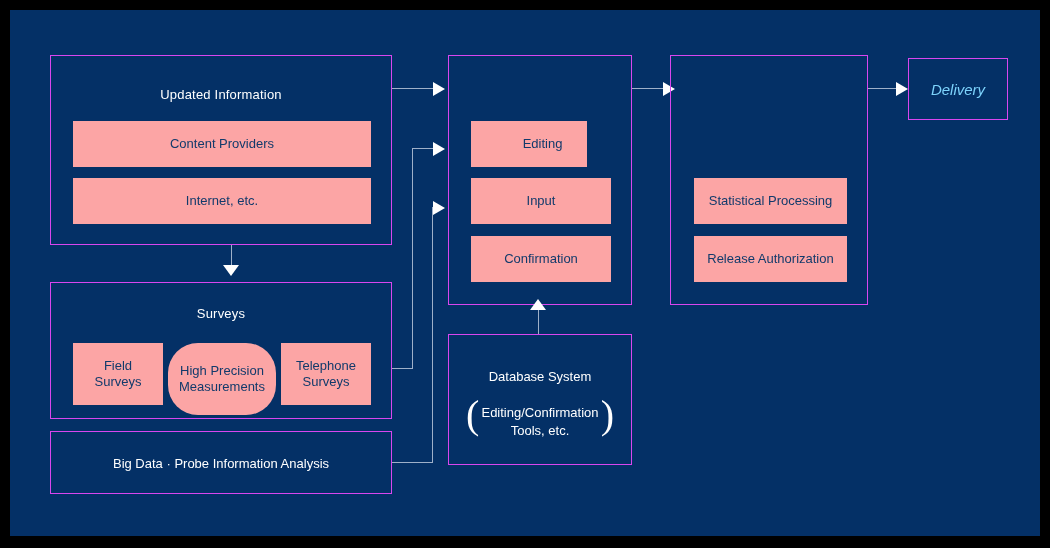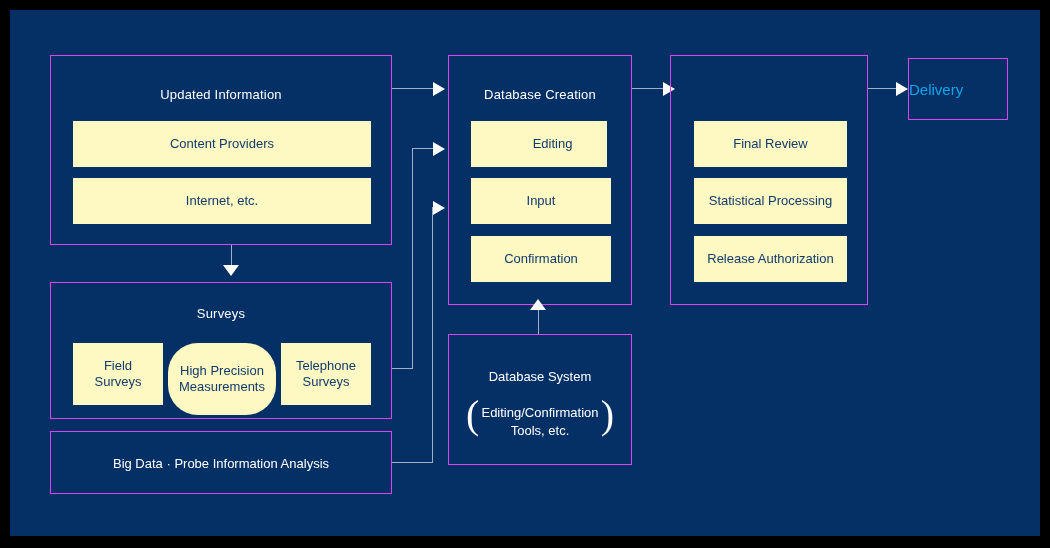--- a/index.html
+++ b/index.html
@@ -20,21 +20,21 @@
   .group-title{
     position:absolute;
     left:0; right:0;
     text-align:center;
     color:#ffffff;
     font-size:13px;
     letter-spacing:.2px;
   }
   .wbox{
     position:absolute;
-    background:#fef9c3;
+    background:#fca5a5;
     color:#123a6b;
     display:flex;
     align-items:center;
     justify-content:center;
     text-align:center;
     font-size:13px;
     line-height:1.25;
     box-sizing:border-box;
   }
   .navy-label{
@@ -42,23 +42,24 @@
     left:0;right:0;
     text-align:center;
     color:#ffffff;
     font-size:13px;
     line-height:1.35;
   }
   .delivery-label{
     position:absolute;
     left:0;right:0;top:50%;
     transform:translateY(-50%);
-    text-align:left;
-    color:#0ea5e9;
+    text-align:center;
+    color:#7dd3fc;
     font-size:15px;
+    font-style:italic;
   }
   .paren{
     position:absolute;
     color:#ffffff;
     font-size:40px;
     line-height:1;
     font-family:"Liberation Serif","DejaVu Serif",serif;
     font-weight:300;
   }
 
@@ -123,42 +124,40 @@
   <div class="ln vl" style="left:402px;top:138px;height:221px;"></div>
   <div class="ln hl" style="left:402px;top:138px;width:22px;"></div>
   <div class="arrow-r" style="left:423px;top:132px;"></div>
 
   <div class="ln hl" style="left:382px;top:452px;width:41px;"></div>
   <div class="ln vl" style="left:422px;top:197px;height:256px;"></div>
   <div class="ln hl" style="left:422px;top:197px;width:2px;"></div>
   <div class="arrow-r" style="left:423px;top:191px;"></div>
 
   <div class="box" style="left:438px;top:45px;width:184px;height:250px;">
-    <div class="group-title" style="top:31px;">Database Creation</div>
-    <div class="wbox" style="left:22px;top:65px;width:136px;height:46px;padding-left:27px;">Editing</div>
+    <div class="wbox" style="left:22px;top:65px;width:116px;height:46px;padding-left:27px;">Editing</div>
     <div class="wbox" style="left:22px;top:122px;width:140px;height:46px;">Input</div>
     <div class="wbox" style="left:22px;top:180px;width:140px;height:46px;">Confirmation</div>
   </div>
 
   <div class="ln vl" style="left:528px;top:300px;height:24px;"></div>
   <div class="arrow-u" style="left:520px;top:289px;"></div>
 
   <div class="box" style="left:438px;top:324px;width:184px;height:131px;">
     <div class="navy-label" style="top:33px;">Database System</div>
     <div class="navy-label" style="top:69px;">Editing/Confirmation</div>
     <div class="navy-label" style="top:87px;">Tools, etc.</div>
     <div class="paren" style="left:17px;top:60px;">(</div>
     <div class="paren" style="right:17px;top:60px;">)</div>
   </div>
 
   <div class="ln hl" style="left:622px;top:78px;width:32px;"></div>
   <div class="arrow-r" style="left:653px;top:72px;"></div>
 
   <div class="box" style="left:660px;top:45px;width:198px;height:250px;">
-    <div class="wbox" style="left:23px;top:65px;width:153px;height:46px;">Final Review</div>
     <div class="wbox" style="left:23px;top:122px;width:153px;height:46px;">Statistical Processing</div>
     <div class="wbox" style="left:23px;top:180px;width:153px;height:46px;">Release Authorization</div>
   </div>
 
   <div class="ln hl" style="left:858px;top:78px;width:30px;"></div>
   <div class="arrow-r" style="left:886px;top:72px;"></div>
 
   <div class="box" style="left:898px;top:48px;width:100px;height:62px;">
     <div class="delivery-label">Delivery</div>
   </div>

